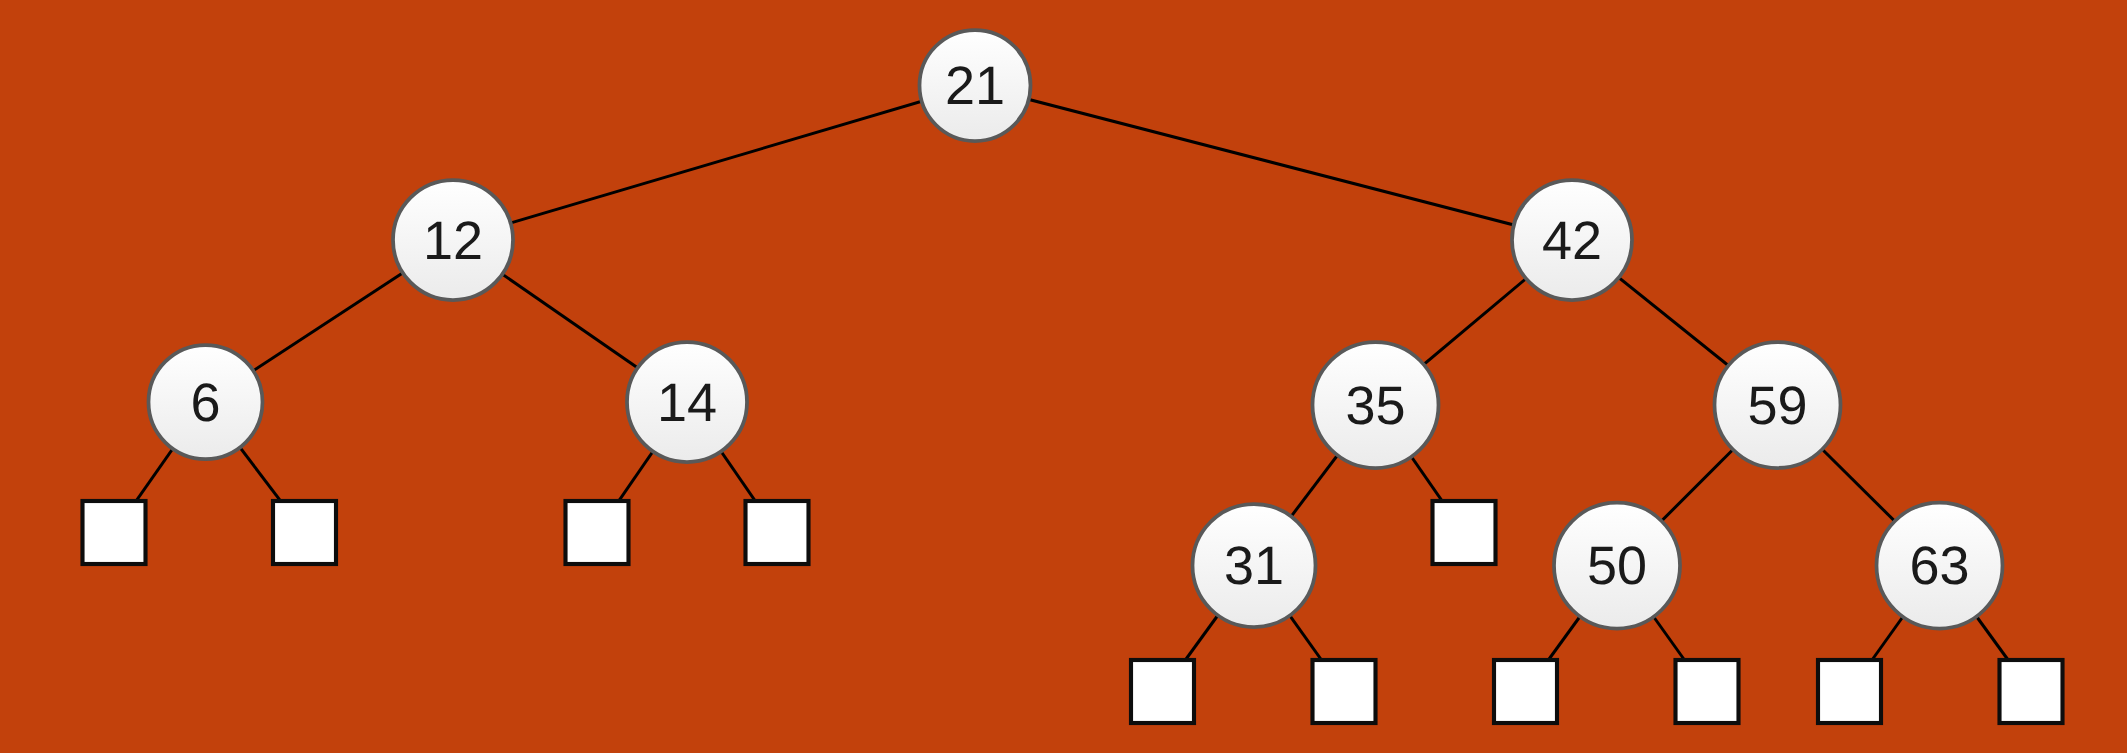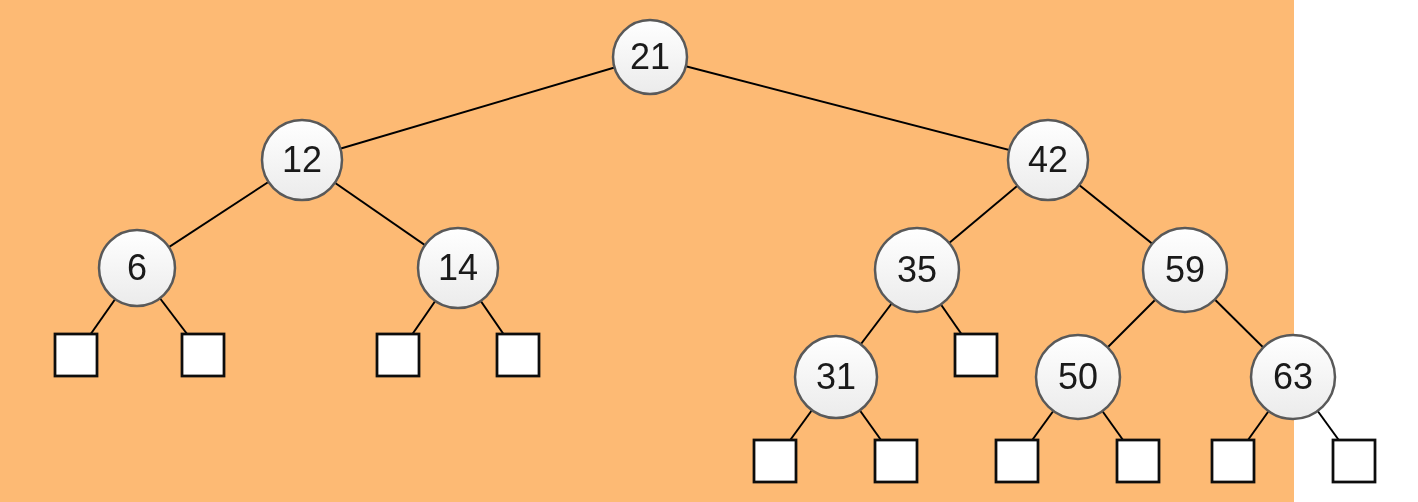--- a/index.html
+++ b/index.html
@@ -6,23 +6,23 @@
     margin: 0;
     padding: 0;
     background: #ffffff;
     width: 1418px;
     height: 502px;
     overflow: hidden;
     font-family: "Liberation Sans", sans-serif;
   }
   #stage {
     position: relative;
-    width: 1294px;
+    width: 1418px;
     height: 502px;
-    background: #fdba74;
+    background: #c2410c;
     text-decoration: underline;
   }
   svg {
     display: block;
   }
   .node-label {
     font-family: "Liberation Sans", sans-serif;
     user-select: none;
   }
 </style>

